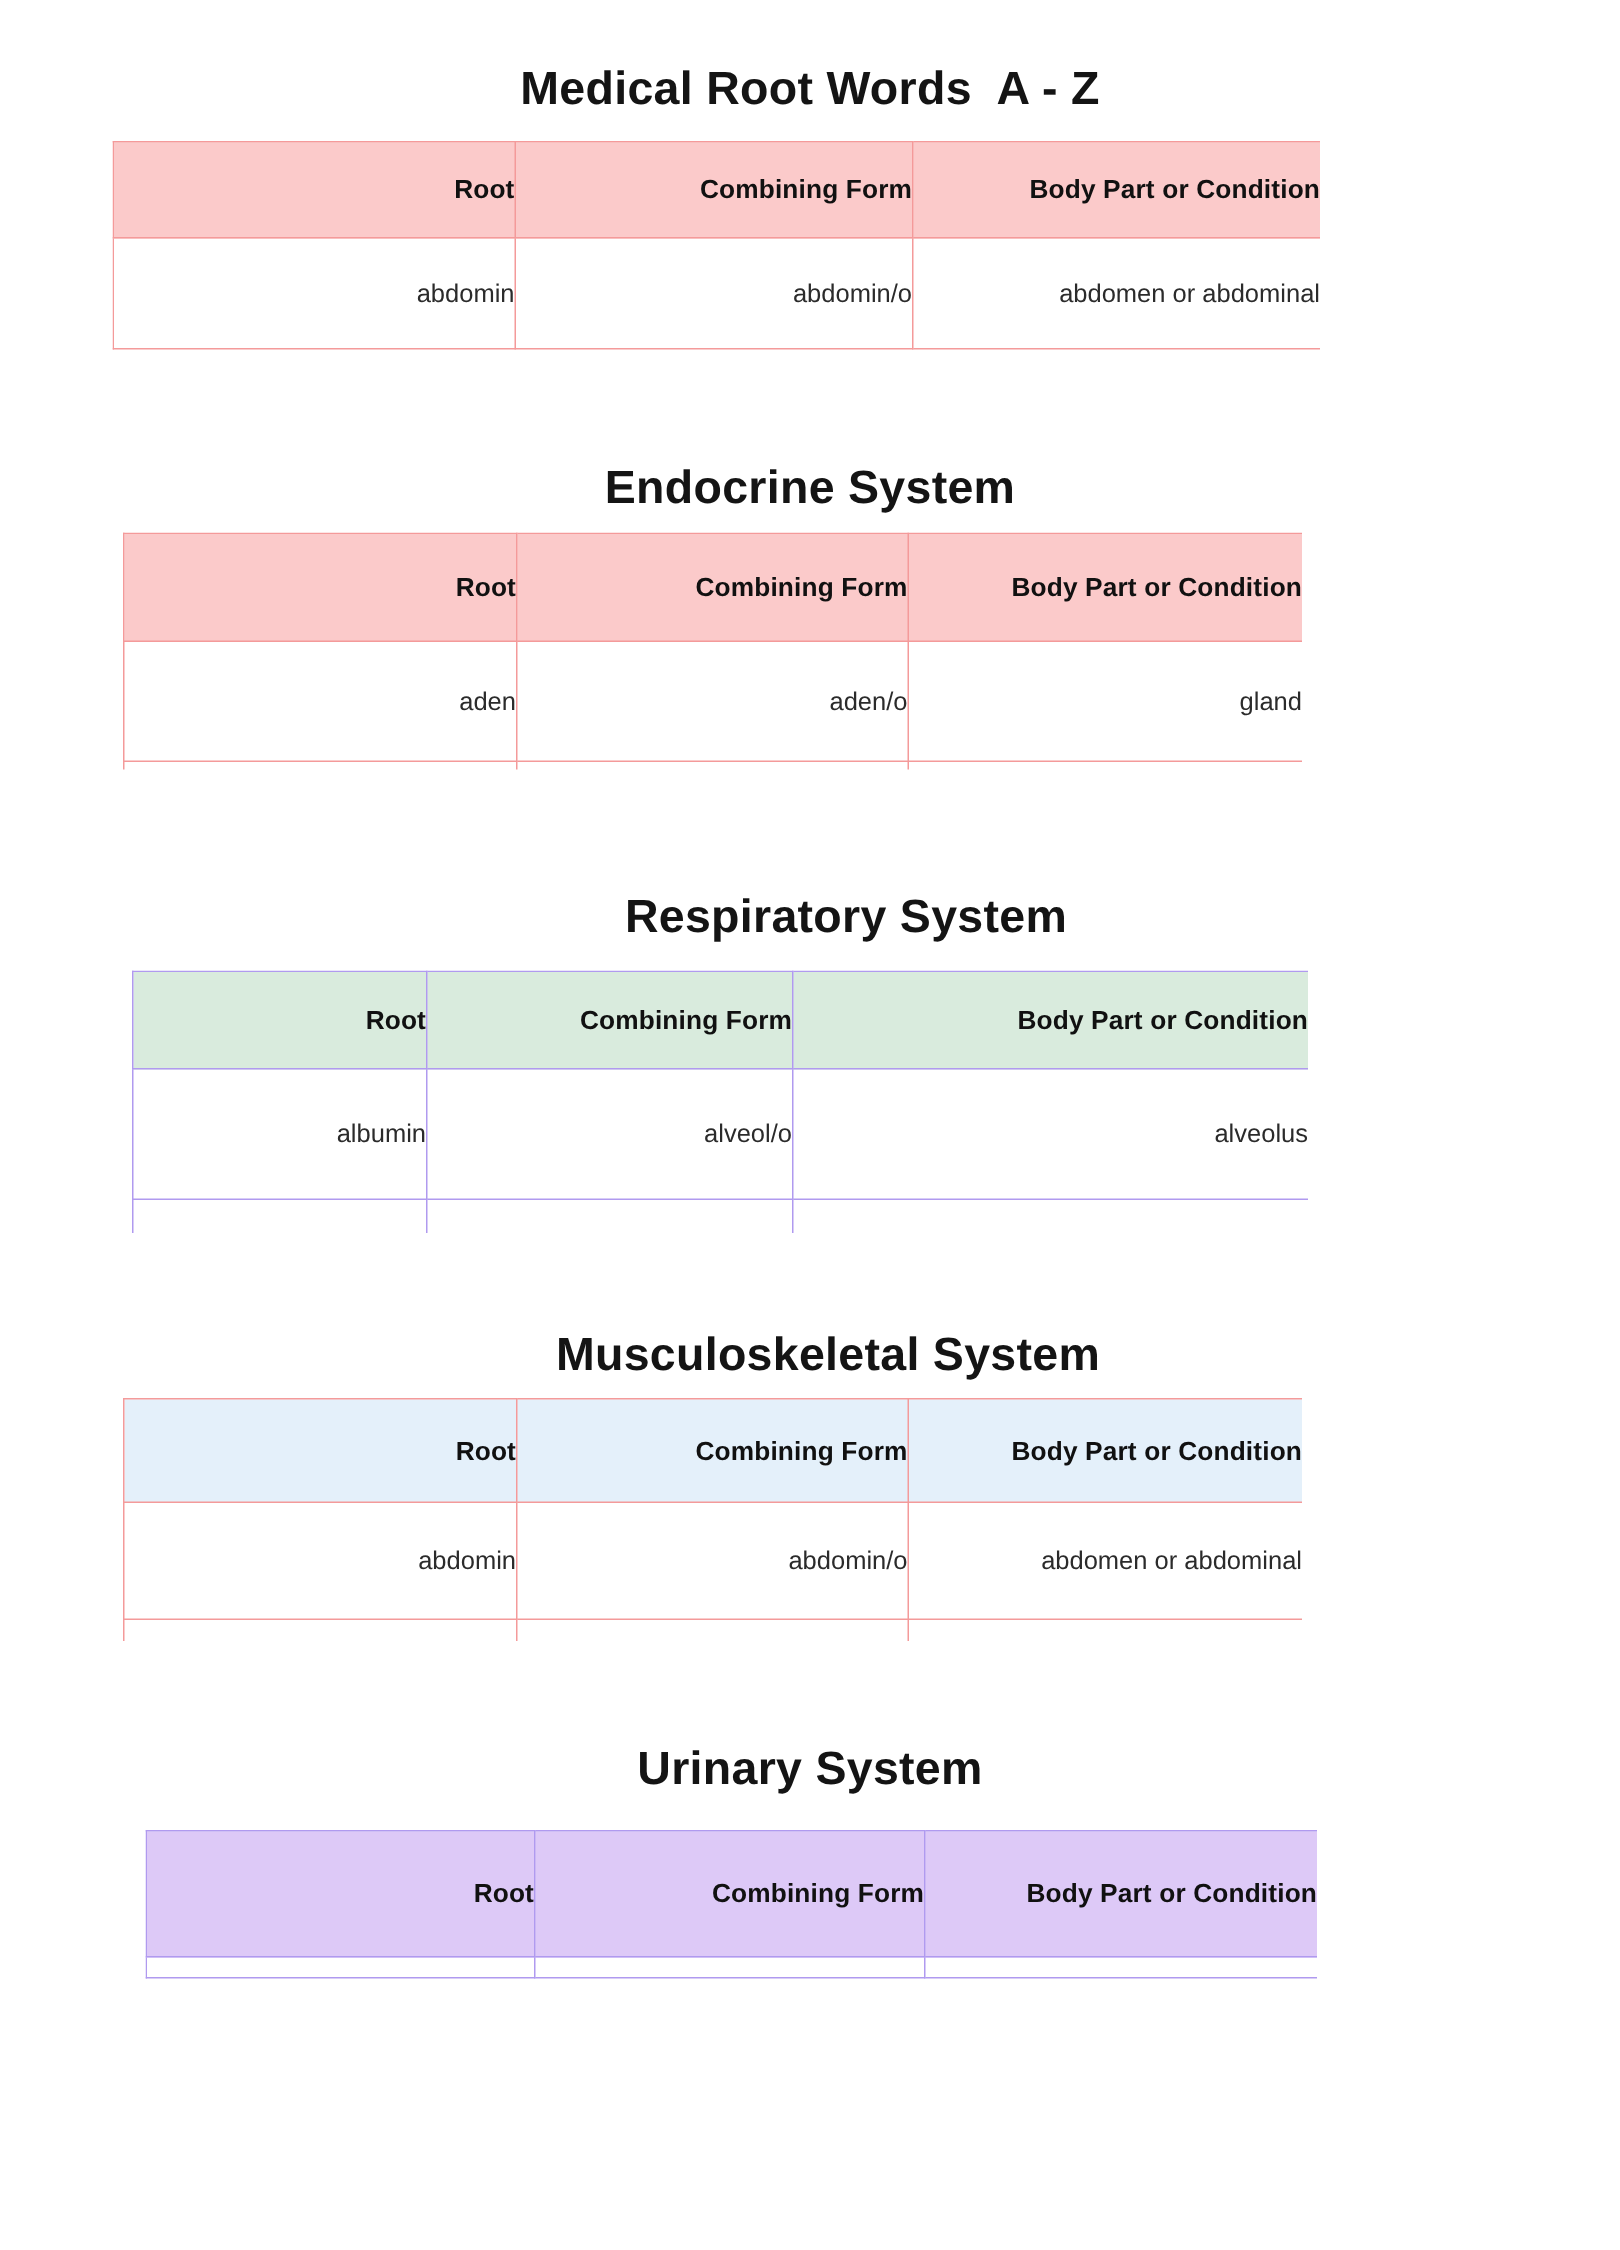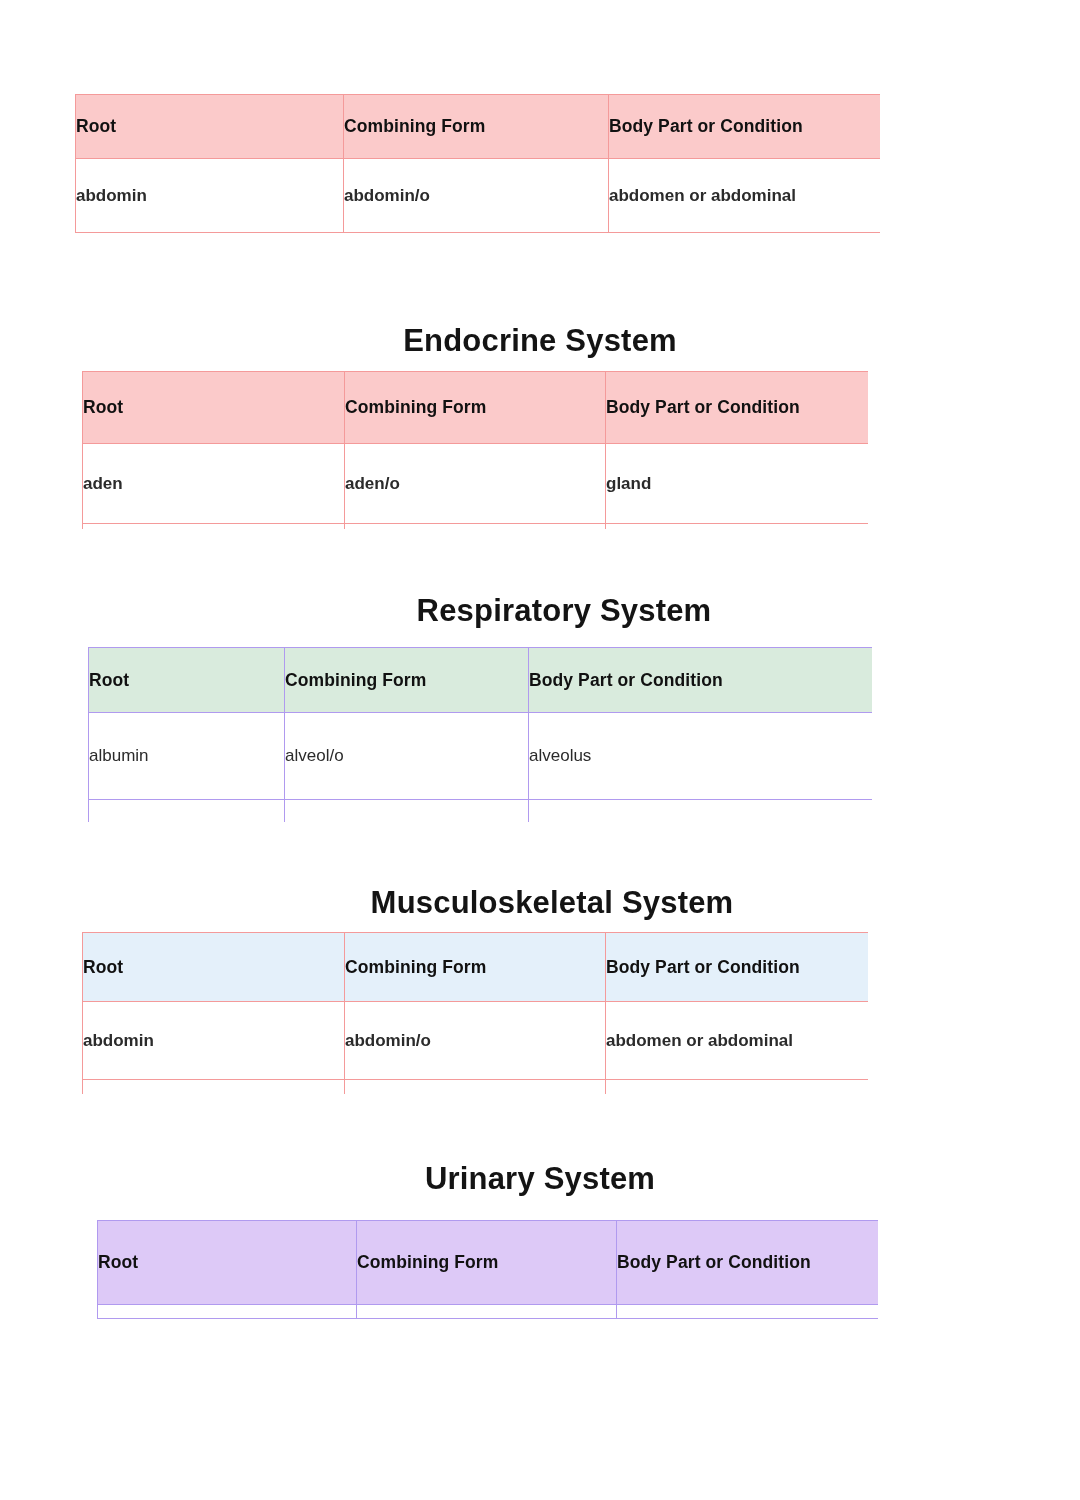--- a/index.html
+++ b/index.html
@@ -40,54 +40,55 @@
   }
 
   .tbl {
     border-collapse: collapse;
     table-layout: fixed;
     background: #ffffff;
   }
   .tbl td, .tbl th {
     padding: 0;
     margin: 0;
-    text-align: left;
+    text-align: right;
     vertical-align: middle;
     font-size: 17px;
     font-weight: normal;
     color: #2b2b2b;
     box-sizing: border-box;
   }
   .tbl thead th {
     font-weight: bold;
     font-size: 17.5px;
     color: #111111;
     letter-spacing: 0.1px;
   }
 
   
-  .b-pink td, .b-pink th { border: 1.6px solid #f49a9a; font-weight: bold; }
+  .b-pink td, .b-pink th { border: 1.6px solid #f49a9a; }
   .b-purple td, .b-purple th { border: 1.8px solid #b09aef; }
 
   
   .h-pink th   { background: #fbcaca; }
   .h-green th  { background: #d9ebdd; }
   .h-blue th   { background: #e4f0fa; }
   .h-purple th { background: #ddc9f7; }
 
   .clip {
     overflow: hidden;
   }
 </style>
 </head>
 <body>
 
 <div class="page">
 
   <div class="section" style="top:42px;">
+    <div class="section-title">Medical Root Words  A - Z</div>
     <div class="clip" style="position:absolute; left:75px; top:52px; width:805px; height:180px;">
       <table class="tbl b-pink h-pink" style="width:805px;">
         <colgroup>
             <col style="width:268px">
             <col style="width:265px">
             <col style="width:272px">
           </colgroup>
         <thead>
           <tr>
             <th style="height:64px">Root</th>
@@ -99,21 +100,21 @@
           <tr>
             <td style="height:74px">abdomin</td>
             <td>abdomin/o</td>
             <td>abdomen or abdominal</td>
           </tr>
         </tbody>
       </table>
     </div>
   </div>
 
-  <div class="section" style="top:324px;">
+  <div class="section" style="top:308px;">
     <div class="section-title">Endocrine System</div>
     <div class="clip" style="position:absolute; left:82px; top:47px; width:786px; height:158px;">
       <table class="tbl b-pink h-pink" style="width:786px;">
         <colgroup>
             <col style="width:262px">
             <col style="width:261px">
             <col style="width:263px">
           </colgroup>
         <thead>
           <tr>

